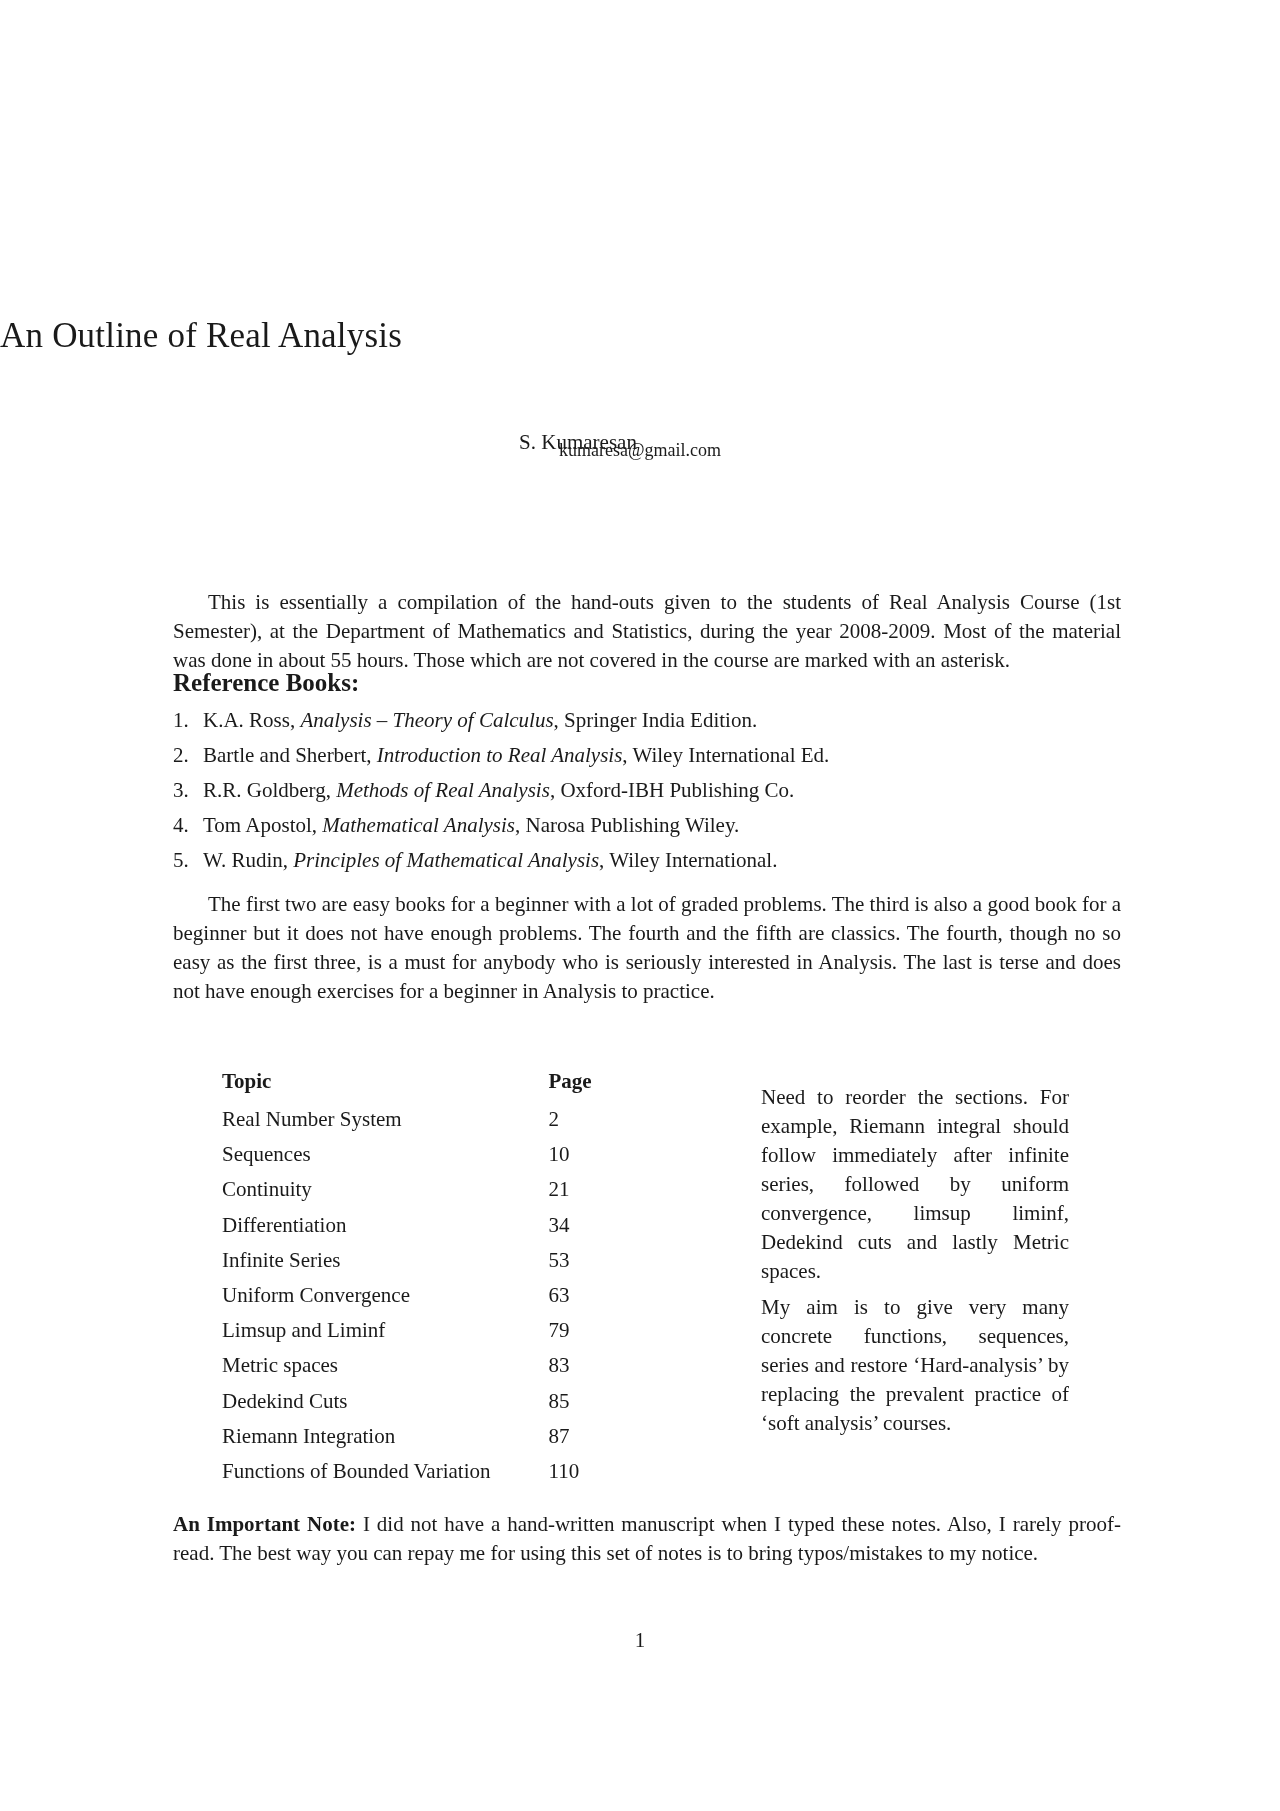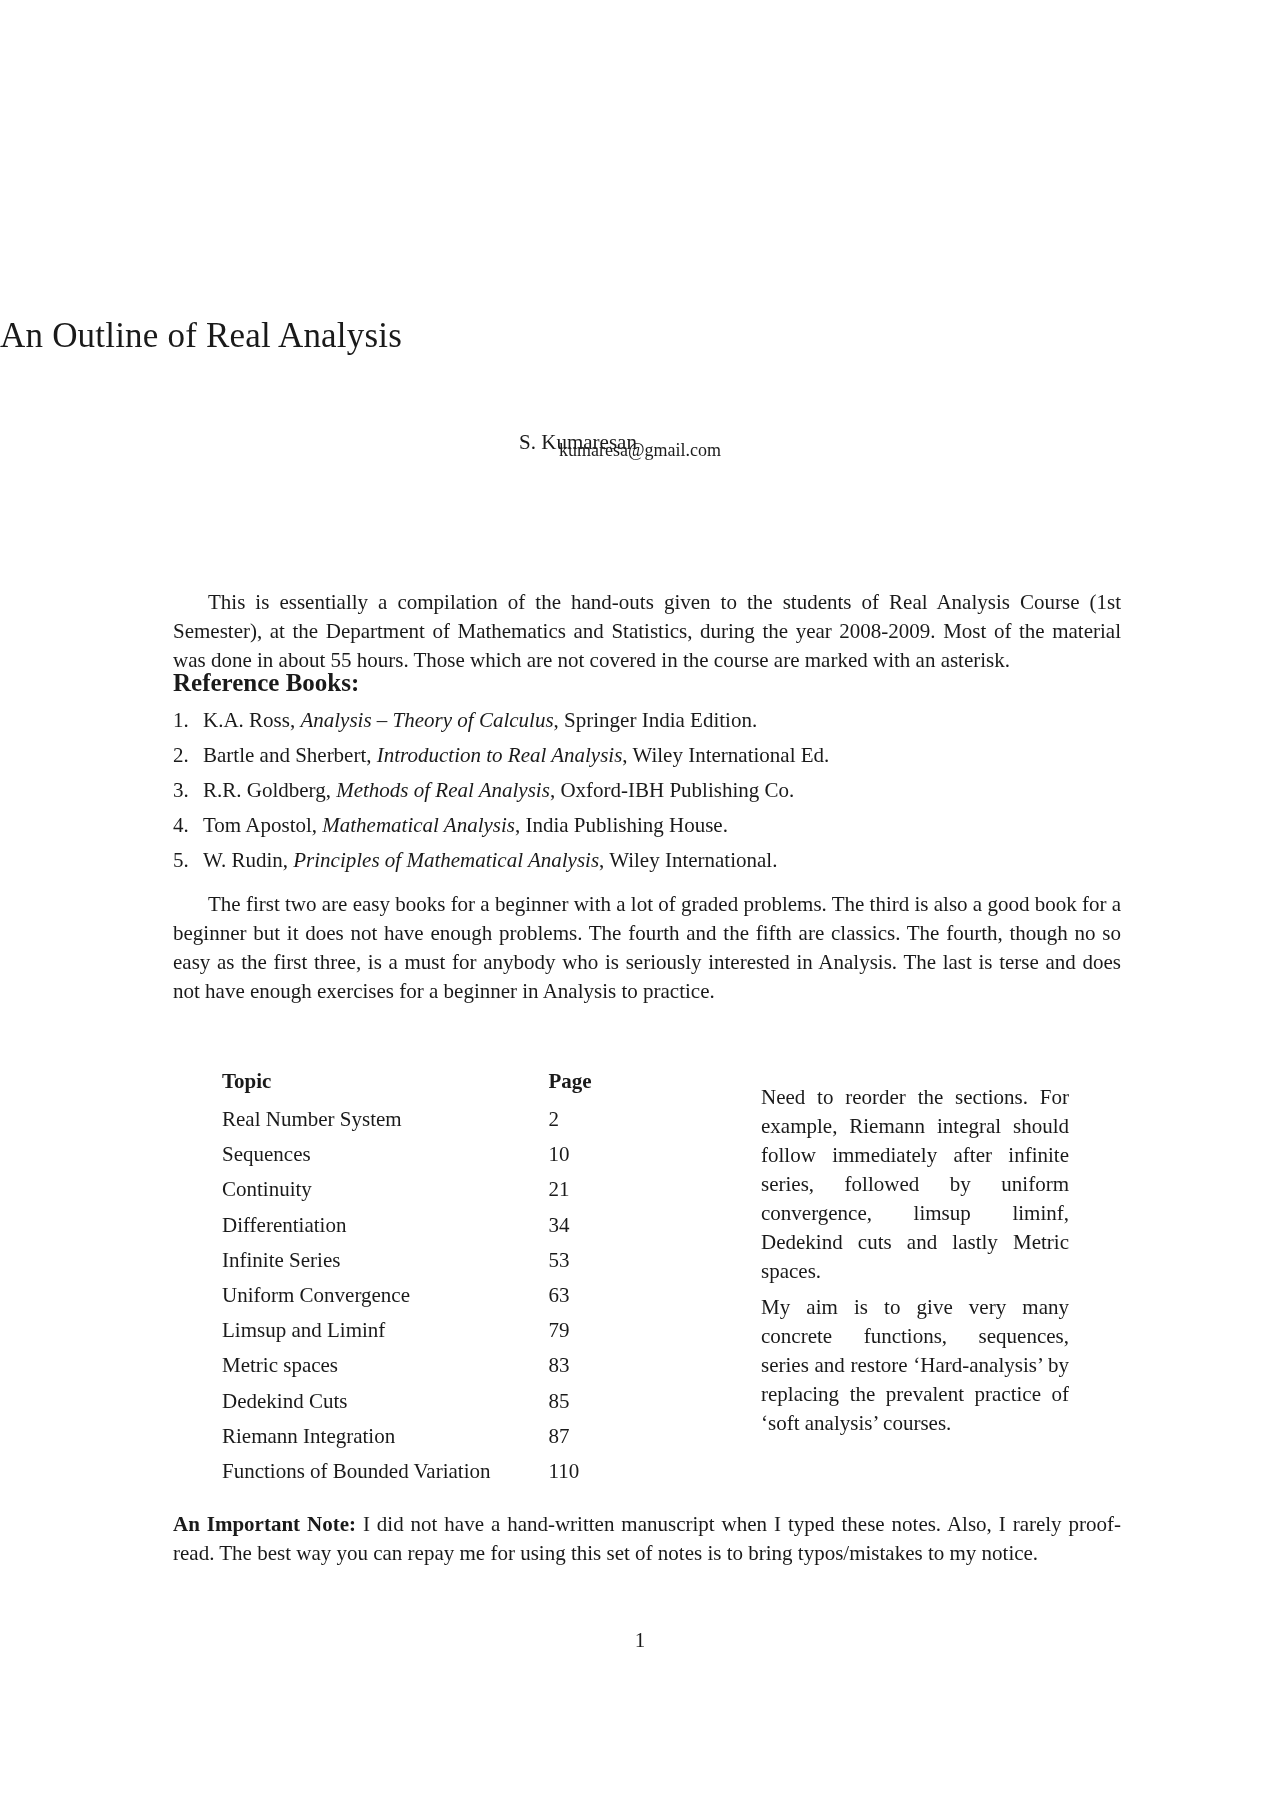--- a/index.html
+++ b/index.html
@@ -74,21 +74,21 @@
     </li>
     <li>
       <span class="ref-num">3.</span>
       <span>
         <span>R.R. Goldberg, </span><em>Methods of Real Analysis</em><span>, Oxford-IBH Publishing Co.</span>
       </span>
     </li>
     <li>
       <span class="ref-num">4.</span>
       <span>
-        <span>Tom Apostol, </span><em>Mathematical Analysis</em><span>, India Publishing House.</span>
+        <span>Tom Apostol, </span><em>Mathematical Analysis</em><span>, Narosa Publishing Wiley.</span>
       </span>
     </li>
     <li>
       <span class="ref-num">5.</span>
       <span>
         <span>W. Rudin, </span><em>Principles of Mathematical Analysis</em><span>, Wiley International.</span>
       </span>
     </li>
   </ul>
 

